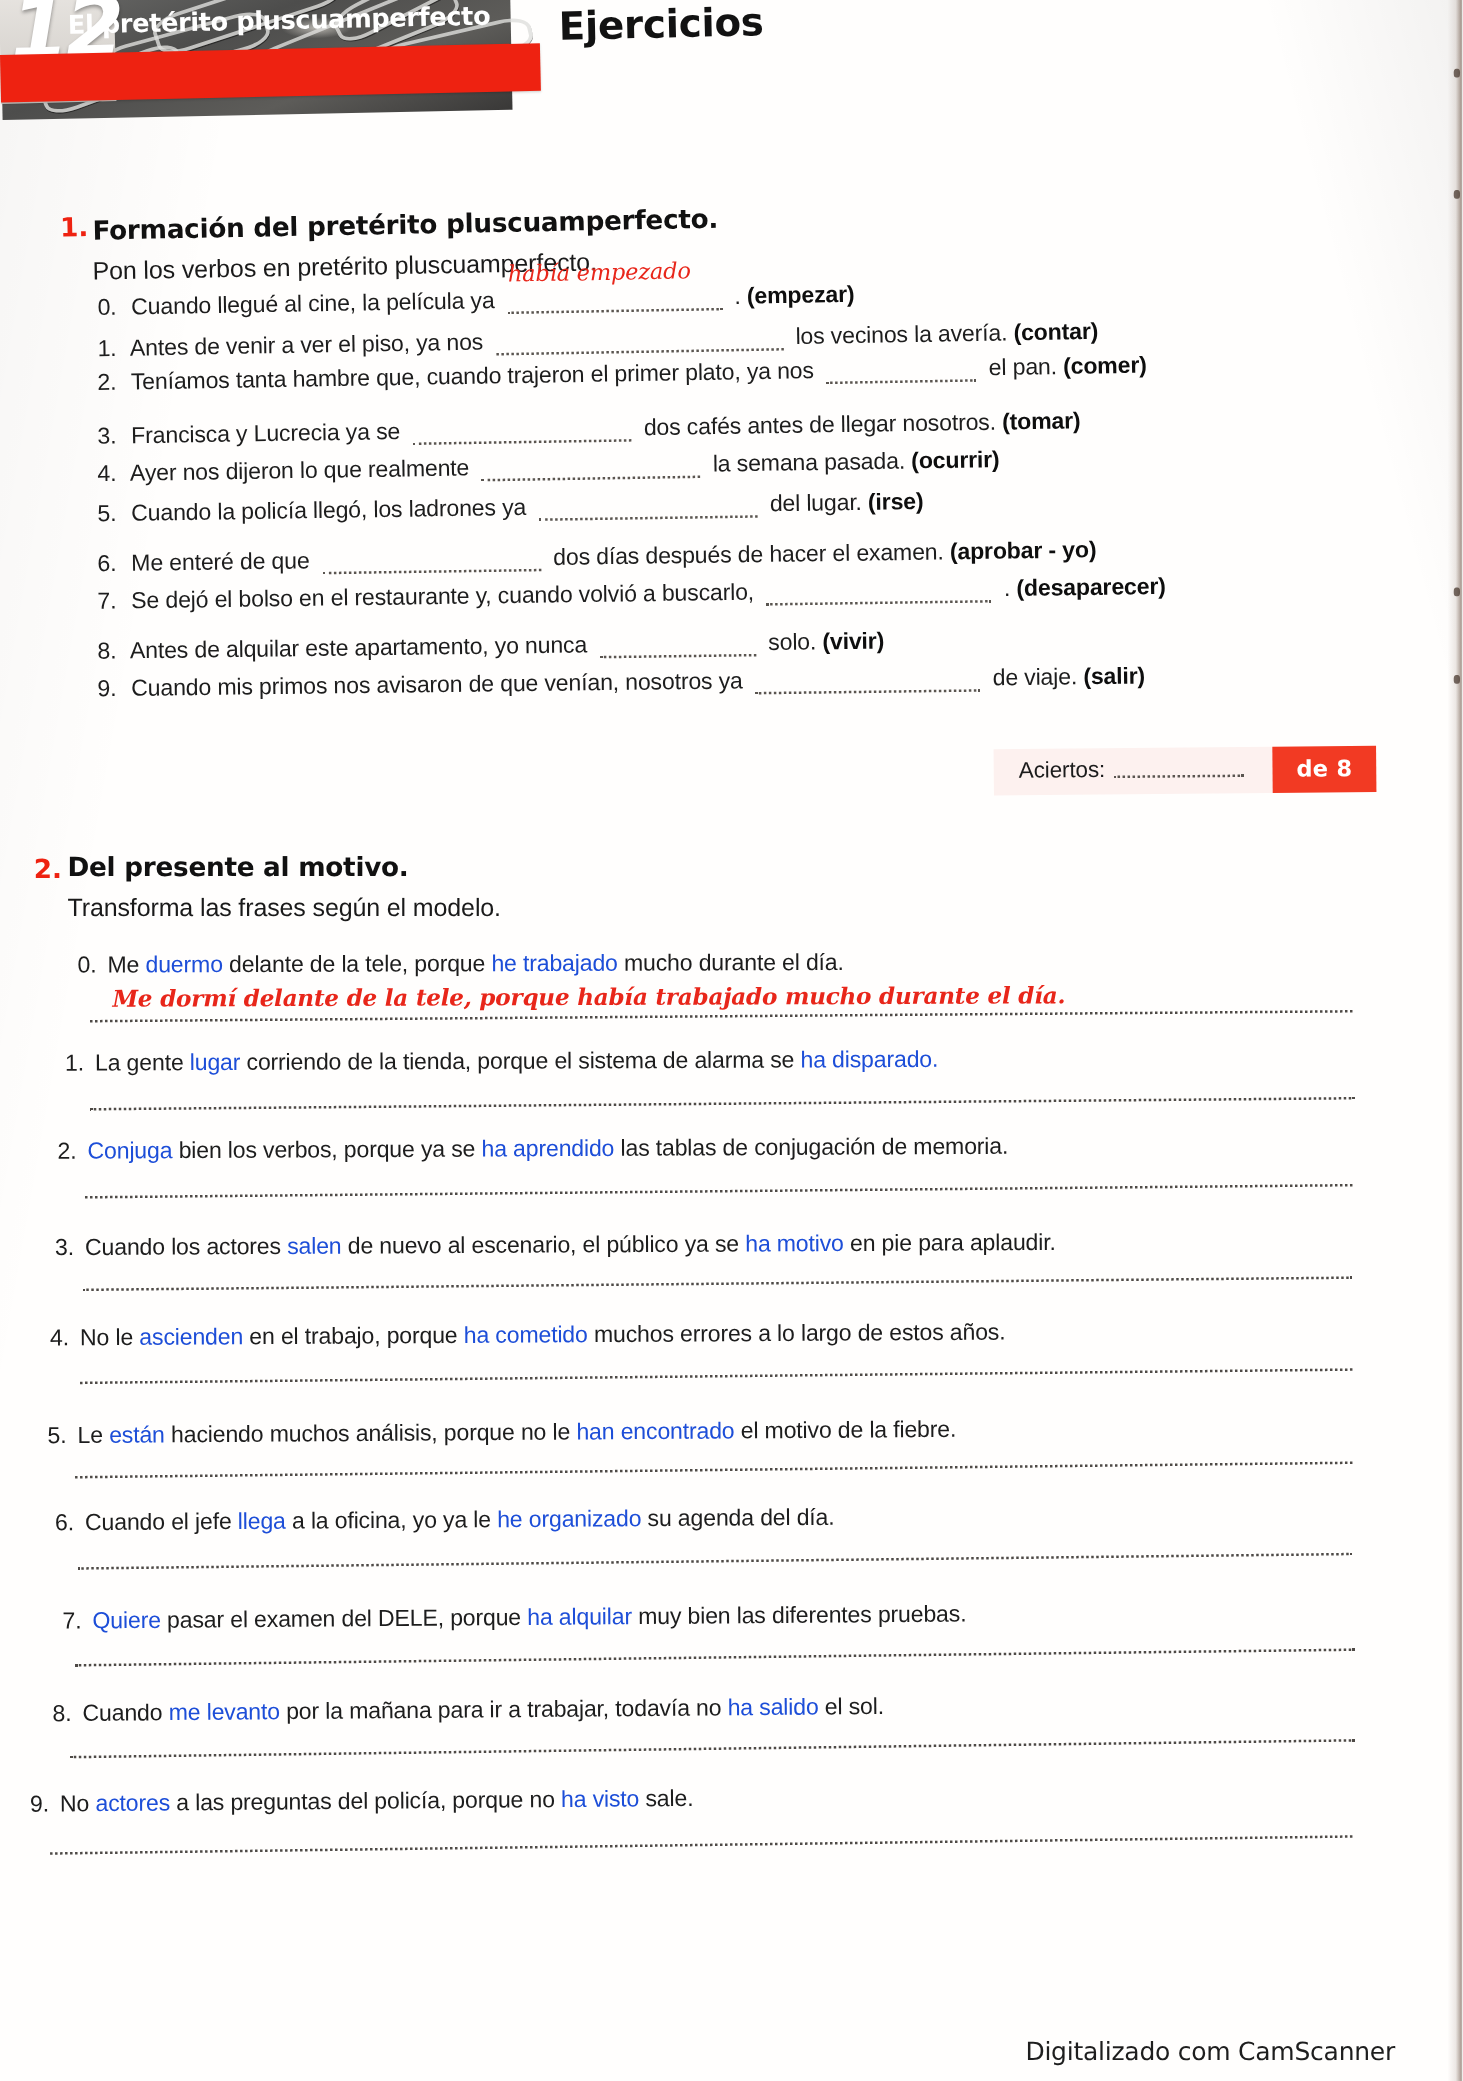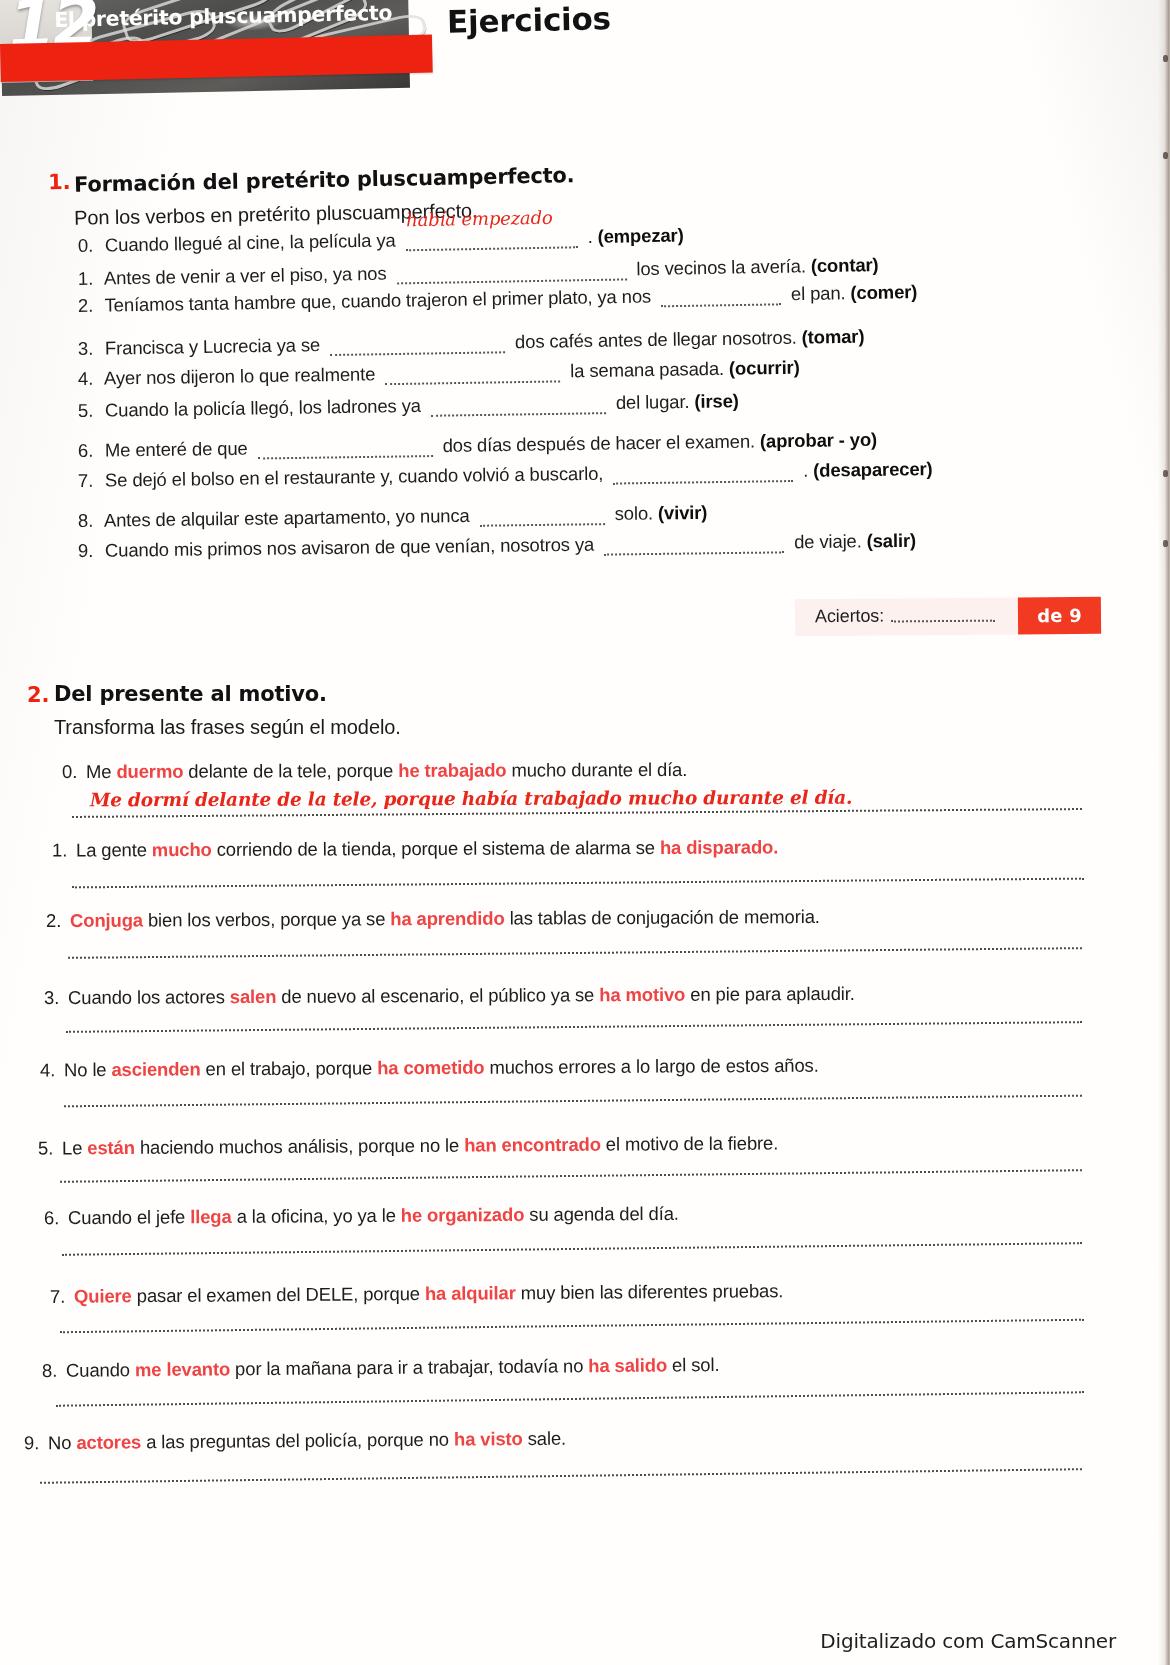--- a/index.html
+++ b/index.html
@@ -234,21 +234,21 @@
     letter-spacing: .2px;
   }
   .ex2-sentence {
     position: absolute;
     white-space: nowrap;
     font-size: 18.5px;
     color: #1d1d1d;
     letter-spacing: -.15px;
   }
   .ex2-sentence .idx { display: inline-block; min-width: 24px; }
-  .ex2-sentence b { font-weight: 700; color: #ef4444; }
+  .ex2-sentence b { font-weight: 400; color: #1d4ed8; }
   .answer-line {
     position: absolute;
     border-bottom: 2.5px dotted #4e4a46;
     height: 0;
   }
   .model-answer {
     position: absolute;
     color: #e8261a;
     font-style: italic;
     font-weight: 600;
@@ -312,35 +312,35 @@
       <div class="ex1-row" style="top: 470px; transform: rotate(-0.8deg);"><span class="idx">7.</span><span> Se dejó el bolso en el restaurante y, cuando volvió a buscarlo, </span><span style="position: relative; display: inline-block;"><span class="dots-inline" style="width: 180px;"></span></span><span> . </span><b>(desaparecer)</b></div>
       <div class="ex1-row" style="top: 510px; transform: rotate(-0.75deg);"><span class="idx">8.</span><span> Antes de alquilar este apartamento, yo nunca </span><span style="position: relative; display: inline-block;"><span class="dots-inline" style="width: 125px;"></span></span><span> solo. </span><b>(vivir)</b></div>
       <div class="ex1-row" style="top: 540px; transform: rotate(-0.7deg);"><span class="idx">9.</span><span> Cuando mis primos nos avisaron de que venían, nosotros ya </span><span style="position: relative; display: inline-block;"><span class="dots-inline" style="width: 180px;"></span></span><span> de viaje. </span><b>(salir)</b></div>
     </div>
 
   <div class="aciertos-wrap" style="left:795px; top:598px;">
     <div class="aciertos-pane">
       <span>Aciertos:</span>
       <span class="dots-inline"></span>
     </div>
-    <div class="de-badge">de 9</div>
+    <div class="de-badge">de 8</div>
   </div>
 </div>
 
 <div class="exercise" id="exercise2-root" style="top:0;">
   <div class="ex-head">
     <div class="ex-number" style="left:27px; top:683px;">2.</div>
     <div class="ex-title" style="left:54px; top:682px;">Del presente al motivo.</div>
     <div class="ex-instruction" style="left:54px; top:716px;">Transforma las frases según el modelo.</div>
   </div>
   <div id="ex2-items">
       <div class="ex2-sentence" style="top: 760px; left: 62px; transform: rotate(-0.2deg);"><span class="idx">0.</span><span>Me </span><b>duermo</b><span> delante de la tele, porque </span><b>he trabajado</b><span> mucho durante el día.</span></div>
       <div class="model-answer" style="top: 788px; left: 90px; transform: rotate(-0.2deg);">Me dormí delante de la tele, porque había trabajado mucho durante el día.</div>
       <div class="answer-line" style="top: 812px; left: 72px; width: 1010px; transform: rotate(-0.45deg);"></div>
-      <div class="ex2-sentence" style="top: 838px; left: 52px; transform: rotate(-0.25deg);"><span class="idx">1.</span><span>La gente </span><b>mucho</b><span> corriendo de la tienda, porque el sistema de alarma se </span><b>ha disparado.</b></div>
+      <div class="ex2-sentence" style="top: 838px; left: 52px; transform: rotate(-0.25deg);"><span class="idx">1.</span><span>La gente </span><b>lugar</b><span> corriendo de la tienda, porque el sistema de alarma se </span><b>ha disparado.</b></div>
       <div class="answer-line" style="top: 882px; left: 72px; width: 1012px; transform: rotate(-0.5deg);"></div>
       <div class="ex2-sentence" style="top: 908px; left: 46px; transform: rotate(-0.3deg);"><span class="idx">2.</span><b>Conjuga</b><span> bien los verbos, porque ya se </span><b>ha aprendido</b><span> las tablas de conjugación de memoria.</span></div>
       <div class="answer-line" style="top: 952px; left: 68px; width: 1014px; transform: rotate(-0.55deg);"></div>
       <div class="ex2-sentence" style="top: 985px; left: 44px; transform: rotate(-0.3deg);"><span class="idx">3.</span><span>Cuando los actores </span><b>salen</b><span> de nuevo al escenario, el público ya se </span><b>ha motivo</b><span> en pie para aplaudir.</span></div>
       <div class="answer-line" style="top: 1026px; left: 66px; width: 1016px; transform: rotate(-0.55deg);"></div>
       <div class="ex2-sentence" style="top: 1057px; left: 40px; transform: rotate(-0.35deg);"><span class="idx">4.</span><span>No le </span><b>ascienden</b><span> en el trabajo, porque </span><b>ha cometido</b><span> muchos errores a lo largo de estos años.</span></div>
       <div class="answer-line" style="top: 1100px; left: 64px; width: 1018px; transform: rotate(-0.6deg);"></div>
       <div class="ex2-sentence" style="top: 1135px; left: 38px; transform: rotate(-0.4deg);"><span class="idx">5.</span><span>Le </span><b>están</b><span> haciendo muchos análisis, porque no le </span><b>han encontrado</b><span> el motivo de la fiebre.</span></div>
       <div class="answer-line" style="top: 1175px; left: 60px; width: 1022px; transform: rotate(-0.65deg);"></div>
       <div class="ex2-sentence" style="top: 1205px; left: 44px; transform: rotate(-0.4deg);"><span class="idx">6.</span><span>Cuando el jefe </span><b>llega</b><span> a la oficina, yo ya le </span><b>he organizado</b><span> su agenda del día.</span></div>

